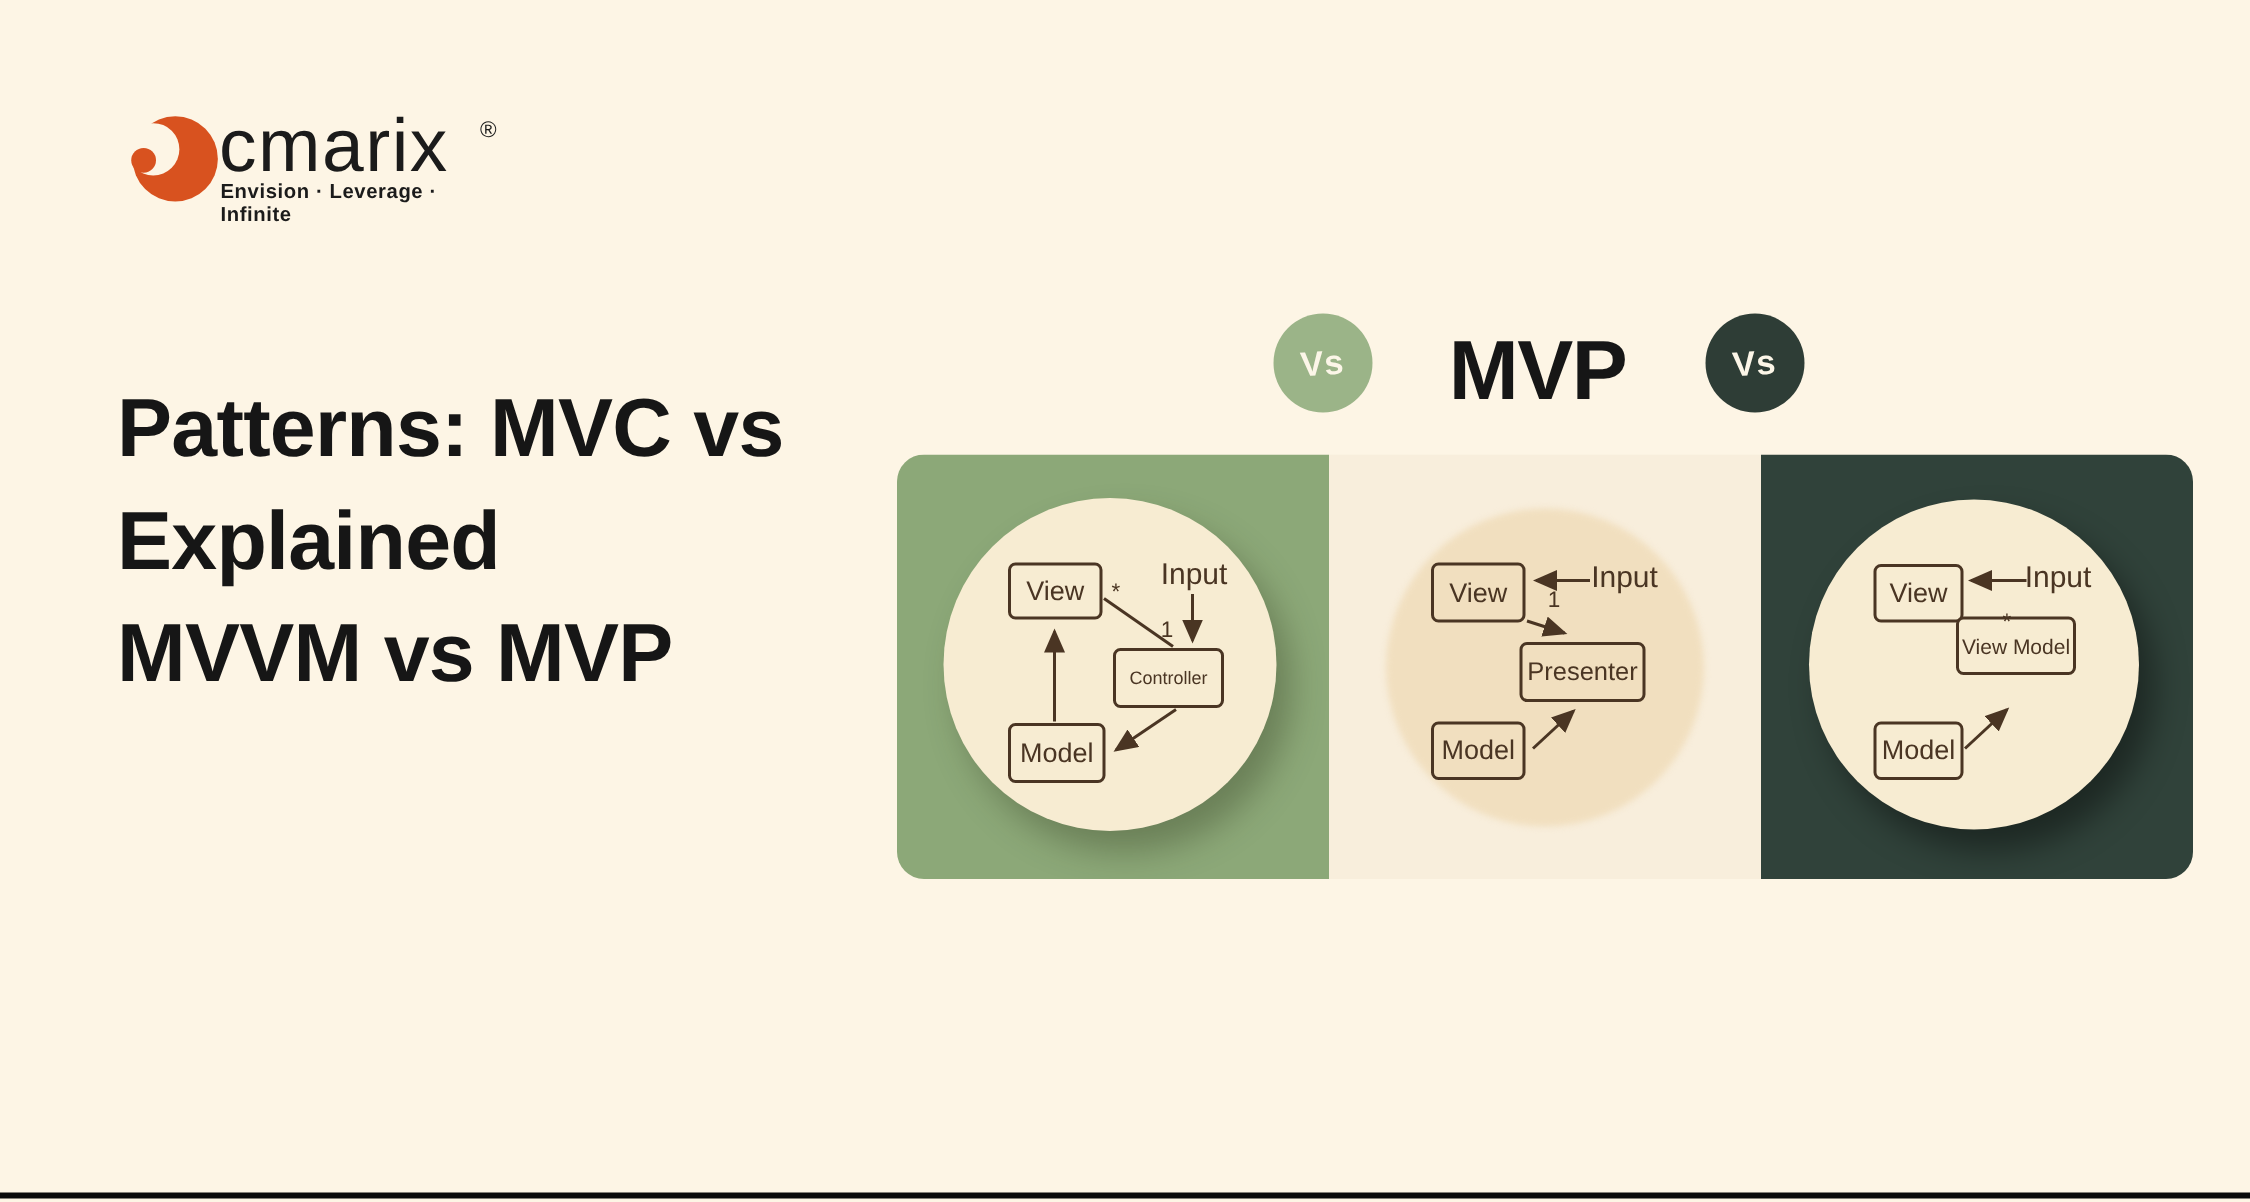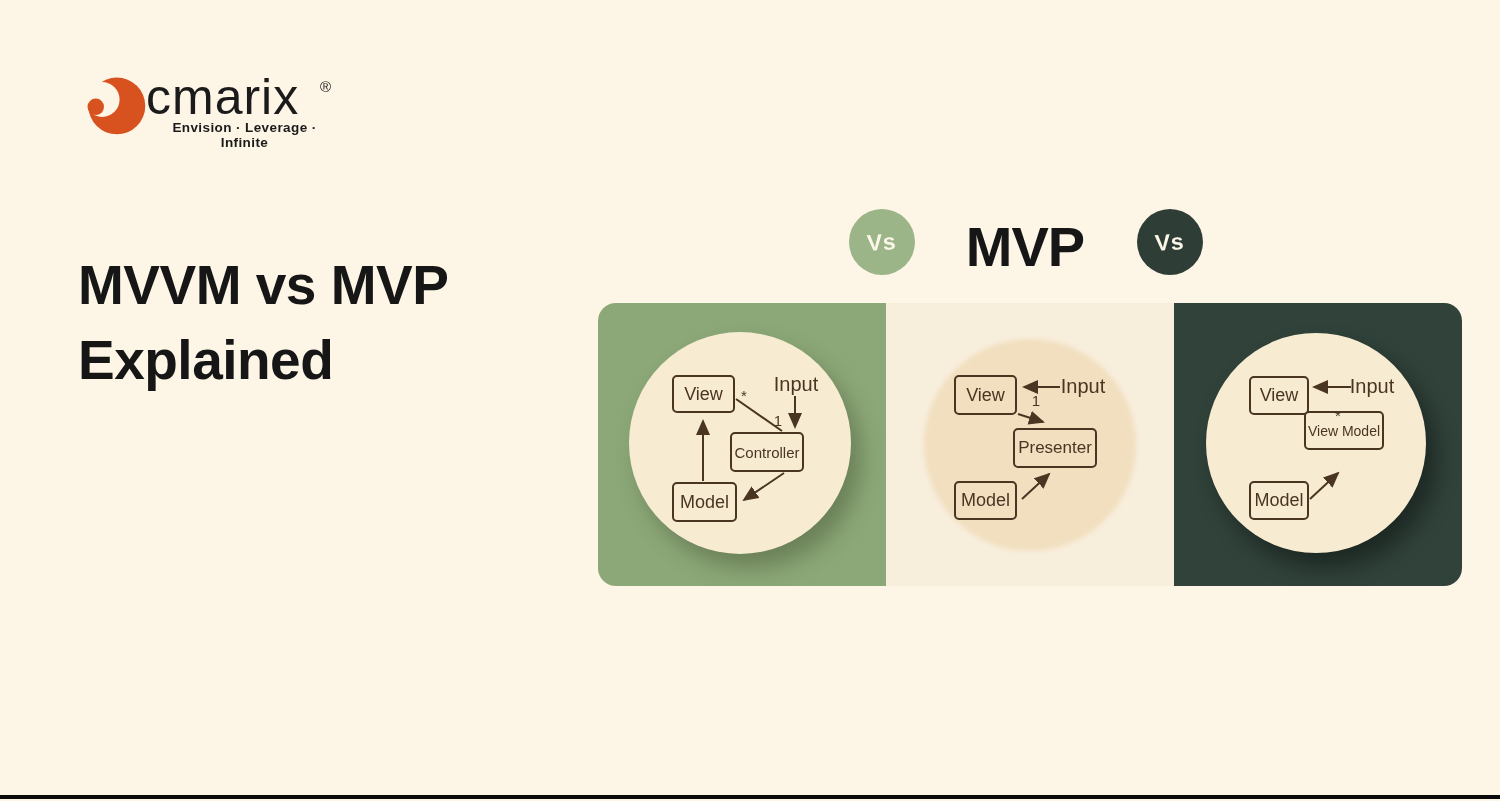--- a/index.html
+++ b/index.html
@@ -27,21 +27,20 @@
     color: var(--logo-text, #1b1b1b);
   }
   .logo-reg {
     position: absolute; left: 238px; top: 6px;
     font-size: 15px; font-weight: 400; color: var(--logo-text, #1b1b1b);
   }
   .logo-tagline {
     position: absolute; left: 65px; top: 48px;
     font-size: 13.5px; font-weight: 700; letter-spacing: 0.4px;
     color: var(--logo-text, #1b1b1b);
-    text-align: center;
   }
 
   
   .headline {
     position: absolute; left: 78px; top: 248px;
     font-size: 55px; font-weight: 700; line-height: 75px;
     letter-spacing: -0.5px; color: var(--headline-text, #161616);
   }
 
   
@@ -120,22 +119,23 @@
       <circle cx="38" cy="37" r="31" fill="#D8521F"></circle>
       <circle cx="22" cy="30" r="19" fill="#FDF5E5"></circle>
       <circle cx="15" cy="38" r="9" fill="#D8521F"></circle>
     </svg>
     <div class="logo-text">cmarix</div>
     <div class="logo-reg">®</div>
     <div class="logo-tagline">Envision · Leverage · Infinite</div>
   </div>
 
   <div class="headline">
+    <div>Patterns: MVC vs</div>
+    <div>Explained</div>
     <div>MVVM vs MVP</div>
-    <div>Explained</div>
   </div>
 
   <div class="vs-circle vs-green" style="left:882px">
     <span>Vs</span>
   </div>
   <div class="cmp-label" style="left:1025px">MVP</div>
   <div class="vs-circle vs-dark" style="left:1170px">
     <span>Vs</span>
   </div>
 
@@ -148,21 +148,21 @@
           <marker id="ah1" markerWidth="9" markerHeight="8" refX="7" refY="3.5" orient="auto">
             <path d="M0,0 L8,3.5 L0,7 z" fill="currentColor"></path>
           </marker>
         </defs>
         <line x1="138" y1="96" x2="184" y2="128"></line>
         <line x1="197" y1="93" x2="197" y2="124" marker-end="url(#ah1)"></line>
         <line x1="105" y1="178" x2="105" y2="118" marker-end="url(#ah1)"></line>
         <line x1="186" y1="170" x2="146" y2="197" marker-end="url(#ah1)"></line>
       </svg>
       <div class="node" style="left:74px;top:72px;width:63px;height:38px">View</div>
-      <div class="node" style="left:132px;top:129px;width:74px;height:40px;font-size:15px">Controller</div>
+      <div class="node" style="left:144px;top:129px;width:74px;height:40px;font-size:12px">Controller</div>
       <div class="node" style="left:74px;top:179px;width:65px;height:40px">Model</div>
       <div class="dlabel" style="left:198px;top:81px">Input</div>
       <div class="dlabel dsmall" style="left:146px;top:92px">*</div>
       <div class="dlabel dsmall" style="left:180px;top:117px">1</div>
     </div>
 
     <div class="panel panel-mvp">
       <div class="big-circle circle-mvp"></div>
       <svg class="arrows" viewBox="0 0 288 283">
         <defs>

